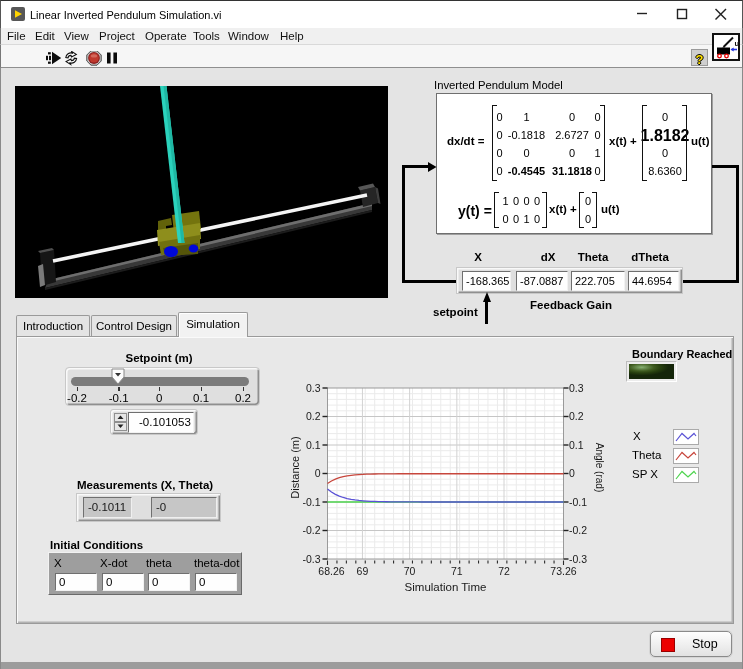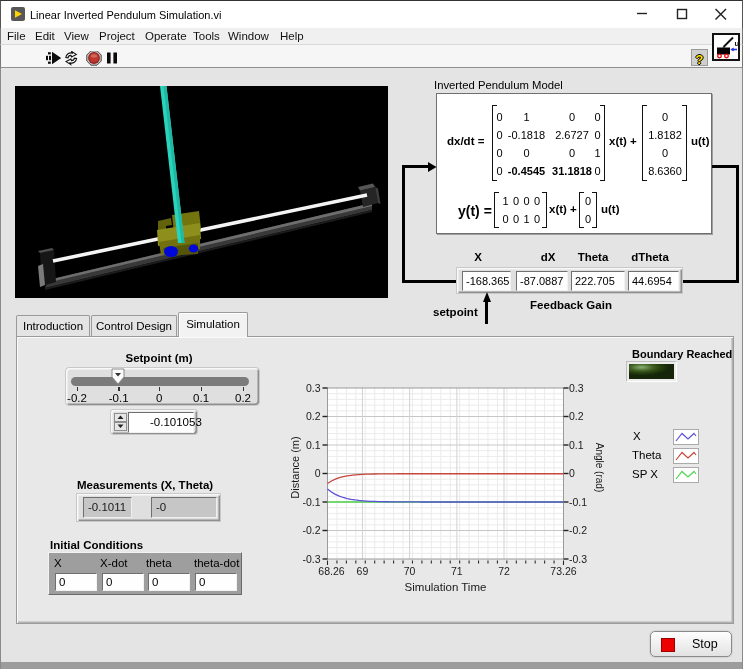--- a/index.html
+++ b/index.html
@@ -118,21 +118,21 @@
 <div style="position:absolute;left:160.5px;top:35.1px;transform:translateX(-50%);font-size:11px;font-weight:normal;white-space:nowrap;line-height:13px">0</div>
 <div style="position:absolute;left:62.5px;top:53.1px;transform:translateX(-50%);font-size:11px;font-weight:normal;white-space:nowrap;line-height:13px">0</div>
 <div style="position:absolute;left:89.5px;top:53.1px;transform:translateX(-50%);font-size:11px;font-weight:normal;white-space:nowrap;line-height:13px">0</div>
 <div style="position:absolute;left:135px;top:53.1px;transform:translateX(-50%);font-size:11px;font-weight:normal;white-space:nowrap;line-height:13px">0</div>
 <div style="position:absolute;left:160.5px;top:53.1px;transform:translateX(-50%);font-size:11px;font-weight:normal;white-space:nowrap;line-height:13px">1</div>
 <div style="position:absolute;left:62.5px;top:71.1px;transform:translateX(-50%);font-size:11px;font-weight:normal;white-space:nowrap;line-height:13px">0</div>
 <div style="position:absolute;left:89.5px;top:71.1px;transform:translateX(-50%);font-size:11px;font-weight:bold;white-space:nowrap;line-height:13px">-0.4545</div>
 <div style="position:absolute;left:135px;top:71.1px;transform:translateX(-50%);font-size:11px;font-weight:bold;white-space:nowrap;line-height:13px">31.1818</div>
 <div style="position:absolute;left:160.5px;top:71.1px;transform:translateX(-50%);font-size:11px;font-weight:normal;white-space:nowrap;line-height:13px">0</div>
 <div style="position:absolute;left:228px;top:16.6px;transform:translateX(-50%);font-size:11px;font-weight:normal;white-space:nowrap;line-height:13px">0</div>
-<div style="position:absolute;left:228px;top:35.1px;transform:translateX(-50%);font-size:11px;font-weight:normal;white-space:nowrap;line-height:13px">1.8182</div>
+<div style="position:absolute;left:228px;top:35.1px;transform:translateX(-50%);font-size:16px;font-weight:bold;white-space:nowrap;line-height:13px">1.8182</div>
 <div style="position:absolute;left:228px;top:53.1px;transform:translateX(-50%);font-size:11px;font-weight:normal;white-space:nowrap;line-height:13px">0</div>
 <div style="position:absolute;left:228px;top:71.1px;transform:translateX(-50%);font-size:11px;font-weight:normal;white-space:nowrap;line-height:13px">8.6360</div>
 <div style="position:absolute;left:55px;top:11px;width:5px;height:76px;border-left:1.8px solid #111;border-top:1.8px solid #111;border-bottom:1.8px solid #111"></div>
 <div style="position:absolute;left:163px;top:11px;width:5px;height:76px;border-right:1.8px solid #111;border-top:1.8px solid #111;border-bottom:1.8px solid #111"></div>
 <div style="position:absolute;left:205px;top:11px;width:5px;height:76px;border-left:1.8px solid #111;border-top:1.8px solid #111;border-bottom:1.8px solid #111"></div>
 <div style="position:absolute;left:245px;top:11px;width:5px;height:76px;border-right:1.8px solid #111;border-top:1.8px solid #111;border-bottom:1.8px solid #111"></div>
 <div style="position:absolute;left:10px;top:41px;font-weight:bold;font-size:11.5px">dx/dt =</div>
 <div style="position:absolute;left:172px;top:41px;font-weight:bold;font-size:11.5px">x(t) +</div>
 <div style="position:absolute;left:254px;top:41px;font-weight:bold;font-size:11.5px">u(t)</div>
 <div style="position:absolute;left:21px;top:109px;font-weight:bold;font-size:14px">y(t) =</div>
@@ -207,21 +207,21 @@
 
 <div class="abs raised" style="left:110px;top:409px;width:88px;height:26px;border-radius:3px"></div>
 <div class="abs" style="left:114px;top:413px;width:13px;height:9px;background:#e6e6e6;border:1px solid #8f8f8f;overflow:hidden;line-height:0">
  <svg width="11" height="7" viewBox="0 0 11 7">
       <path d="M5.5,1.5 L8.5,5 L2.5,5 Z" fill="#222"></path>
     </svg></div>
 <div class="abs" style="left:114px;top:422px;width:13px;height:9px;background:#e6e6e6;border:1px solid #8f8f8f;overflow:hidden;line-height:0">
  <svg width="11" height="7" viewBox="0 0 11 7">
       <path d="M5.5,5 L2.5,1.5 L8.5,1.5 Z" fill="#222"></path>
     </svg></div>
-<div class="abs whitebox" style="left:128px;top:412px;width:66px;height:21px;font-size:11.5px;padding:3px 0 0 21px">-0.101053</div>
+<div class="abs whitebox" style="left:128px;top:412px;width:66px;height:21px;font-size:11.5px;padding:3px 0 0 10px">-0.101053</div>
 
 <div class="abs b" style="left:77px;top:479px;font-size:11.5px">Measurements (X, Theta)</div>
 <div class="abs raised" style="left:76px;top:493px;width:145px;height:29px"></div>
 <div class="abs" style="left:83px;top:497px;width:49px;height:21px;background:#c6c6c6;border-top:1.4px solid #6f6f6f;border-left:1.4px solid #6f6f6f;border-bottom:1px solid #efefef;border-right:1px solid #efefef;font-size:11.5px;padding:3px 0 0 4px;color:#1a1a1a">-0.1011</div>
 <div class="abs" style="left:151px;top:497px;width:66px;height:21px;background:#c6c6c6;border-top:1.4px solid #6f6f6f;border-left:1.4px solid #6f6f6f;border-bottom:1px solid #efefef;border-right:1px solid #efefef;font-size:11.5px;padding:3px 0 0 4px;color:#1a1a1a">-0</div>
 
 <div class="abs b" style="left:50px;top:539px;font-size:11.5px">Initial Conditions</div>
 <div class="abs" style="left:48px;top:552px;width:194px;height:43px;background:#9e9e9e;border-top:1.4px solid #f2f2f2;border-left:1.4px solid #f2f2f2;border-bottom:1.4px solid #6a6a6a;border-right:1.4px solid #6a6a6a"></div>
 <div class="abs" style="left:54px;top:557px;font-size:11.5px">X</div>
 <div class="abs" style="left:100px;top:557px;font-size:11.5px">X-dot</div>

